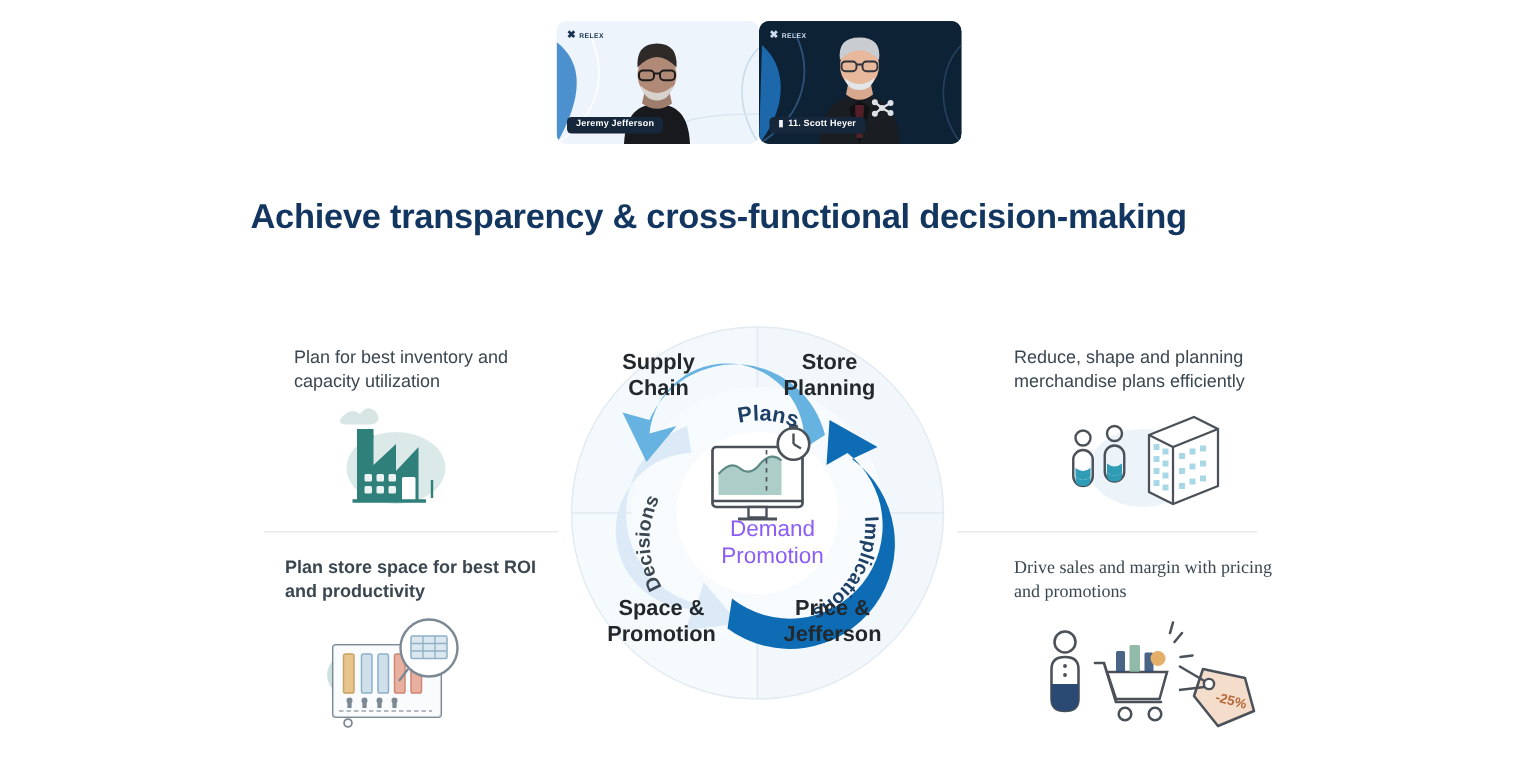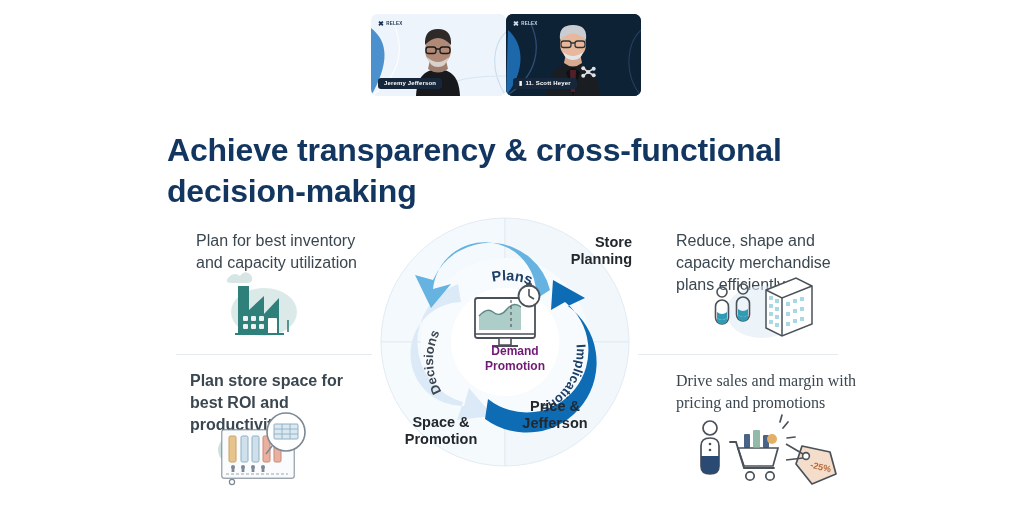--- a/index.html
+++ b/index.html
@@ -34,21 +34,21 @@
     font-size: 6px; font-weight: bold; letter-spacing: .15px;
     padding: 2.5px 6px 3px 6px; border-radius: 3px;
     display: flex; align-items: center; gap: 3px; white-space: nowrap;
   }
   .namebadge .micicon { font-size: 6px; line-height: 6px; opacity: .95; }
   .person { position: absolute; }
 
   
   .title {
     position: absolute; left: 167px; top: 130px; width: 720px;
-    color: #12365f; font-weight: bold; font-size: 32px; line-height: 1.27;
+    color: #12365f; font-weight: bold; font-size: 23px; line-height: 1.27;
     letter-spacing: -0.2px;
   }
 
   
   .diagram { position: absolute; left: 0px; top: 196px; width: 1024px; height: 300px; }
 
   .hdiv {
     position: absolute; height: 1px; background: #e6eaee; top: 158px;
   }
   .hdiv.left  { left: 176px; width: 196px; }
@@ -57,32 +57,32 @@
   .wheel {
     position: absolute; left: 357px; top: 10px; width: 296px; height: 272px;
   }
   .wheel svg { display: block; }
 
   .qlabel {
     position: absolute; color: #23282d; font-weight: bold;
     font-size: 14.5px; line-height: 1.2; text-align: center;
   }
   .q-supply { left: 392px; top: 38px; width: 94px; }
-  .q-store  { left: 522px; top: 38px; width: 110px; text-align: right; }
-  .q-space  { left: 386px; top: 202px; width: 110px; margin-top: 16px; }
+  .q-store  { left: 498px; top: 38px; width: 110px; }
+  .q-space  { left: 386px; top: 202px; width: 110px; }
   .q-price  { left: 500px; top: 202px; width: 110px; }
 
   .centerlabel {
     position: absolute; left: 455px; top: 148px; width: 120px;
-    text-align: center; color: #701a75; font-weight: bold;
-    font-size: 12px; line-height: 1.22;
+    text-align: center; color: #8b5cf6; font-weight: normal;
+    font-size: 15px; line-height: 1.22;
   }
 
   
-  .callout { position: absolute; color: #3b4750; font-size: 16px; line-height: 1.37; }
+  .callout { position: absolute; color: #3b4750; font-size: 12px; line-height: 1.37; }
   .c-tl { left: 196px; top: 34px;  width: 168px; }
   .c-bl { left: 190px; top: 174px; width: 180px; font-weight: bold; }
   .c-tr { left: 676px; top: 34px;  width: 180px; }
   .c-br { left: 676px; top: 174px; width: 190px; font-family: Liberation Serif, serif; }
 
   .art { position: absolute; }
   .a-tl { left: 208px; top: 70px;  width: 120px; height: 80px; }
   .a-bl { left: 208px; top: 212px; width: 130px; height: 86px; }
   .a-tr { left: 700px; top: 72px;  width: 120px; height: 80px; }
   .a-br { left: 690px; top: 212px; width: 150px; height: 86px; }
@@ -237,41 +237,45 @@
         </text>
         <text font-family="Liberation Sans, sans-serif" font-size="13" font-weight="bold" fill="#1d3f66">
           <textPath href="#arcImpl" startOffset="50%" text-anchor="middle">Implications</textPath>
         </text>
         <text font-family="Liberation Sans, sans-serif" font-size="13" font-weight="bold" fill="#3b4750">
           <textPath href="#arcDec" startOffset="50%" text-anchor="middle">Decisions</textPath>
         </text>
       </svg>
     </div>
 
+    <div class="qlabel q-supply">
+      <div>Supply</div>
+      <div>Chain</div>
+    </div>
     <div class="qlabel q-store">
       <div>Store</div>
       <div>Planning</div>
     </div>
     <div class="qlabel q-space">
       <div>Space &amp;</div>
       <div>Promotion</div>
     </div>
     <div class="qlabel q-price">
       <div>Price &amp;</div>
       <div>Jefferson</div>
     </div>
 
     <div class="centerlabel">
       <div>Demand</div>
       <div>Promotion</div>
     </div>
 
     <div class="callout c-tl">Plan for best inventory and capacity utilization</div>
     <div class="callout c-bl">Plan store space for best ROI and productivity</div>
-    <div class="callout c-tr">Reduce, shape and capacity merchandise plans efficiently</div>
+    <div class="callout c-tr">Reduce, shape and planning merchandise plans efficiently</div>
     <div class="callout c-br">Drive sales and margin with pricing and promotions</div>
 
     <div class="art a-tl">
       <svg width="120" height="80" viewBox="0 0 120 80">
         <ellipse cx="56" cy="46" rx="33" ry="24" fill="#cfe3e0" opacity=".75"></ellipse>
         <path d="M20 12 q6 -7 12 -2 q5 -7 11 -1 q4 7 -4 8 l-15 0 q-8 0 -4 -5 Z" fill="#d7e6e4"></path>
         <path d="M30 68 L30 24 L41 24 L41 44 L56 30 L56 48 L71 32 L71 68 Z" fill="#2f7f7a"></path>
         <rect x="30" y="20" width="11" height="6" fill="#2f7f7a"></rect>
         <g fill="#ffffff" opacity=".9">
           <rect x="35" y="50" width="5" height="5" rx="1"></rect>

